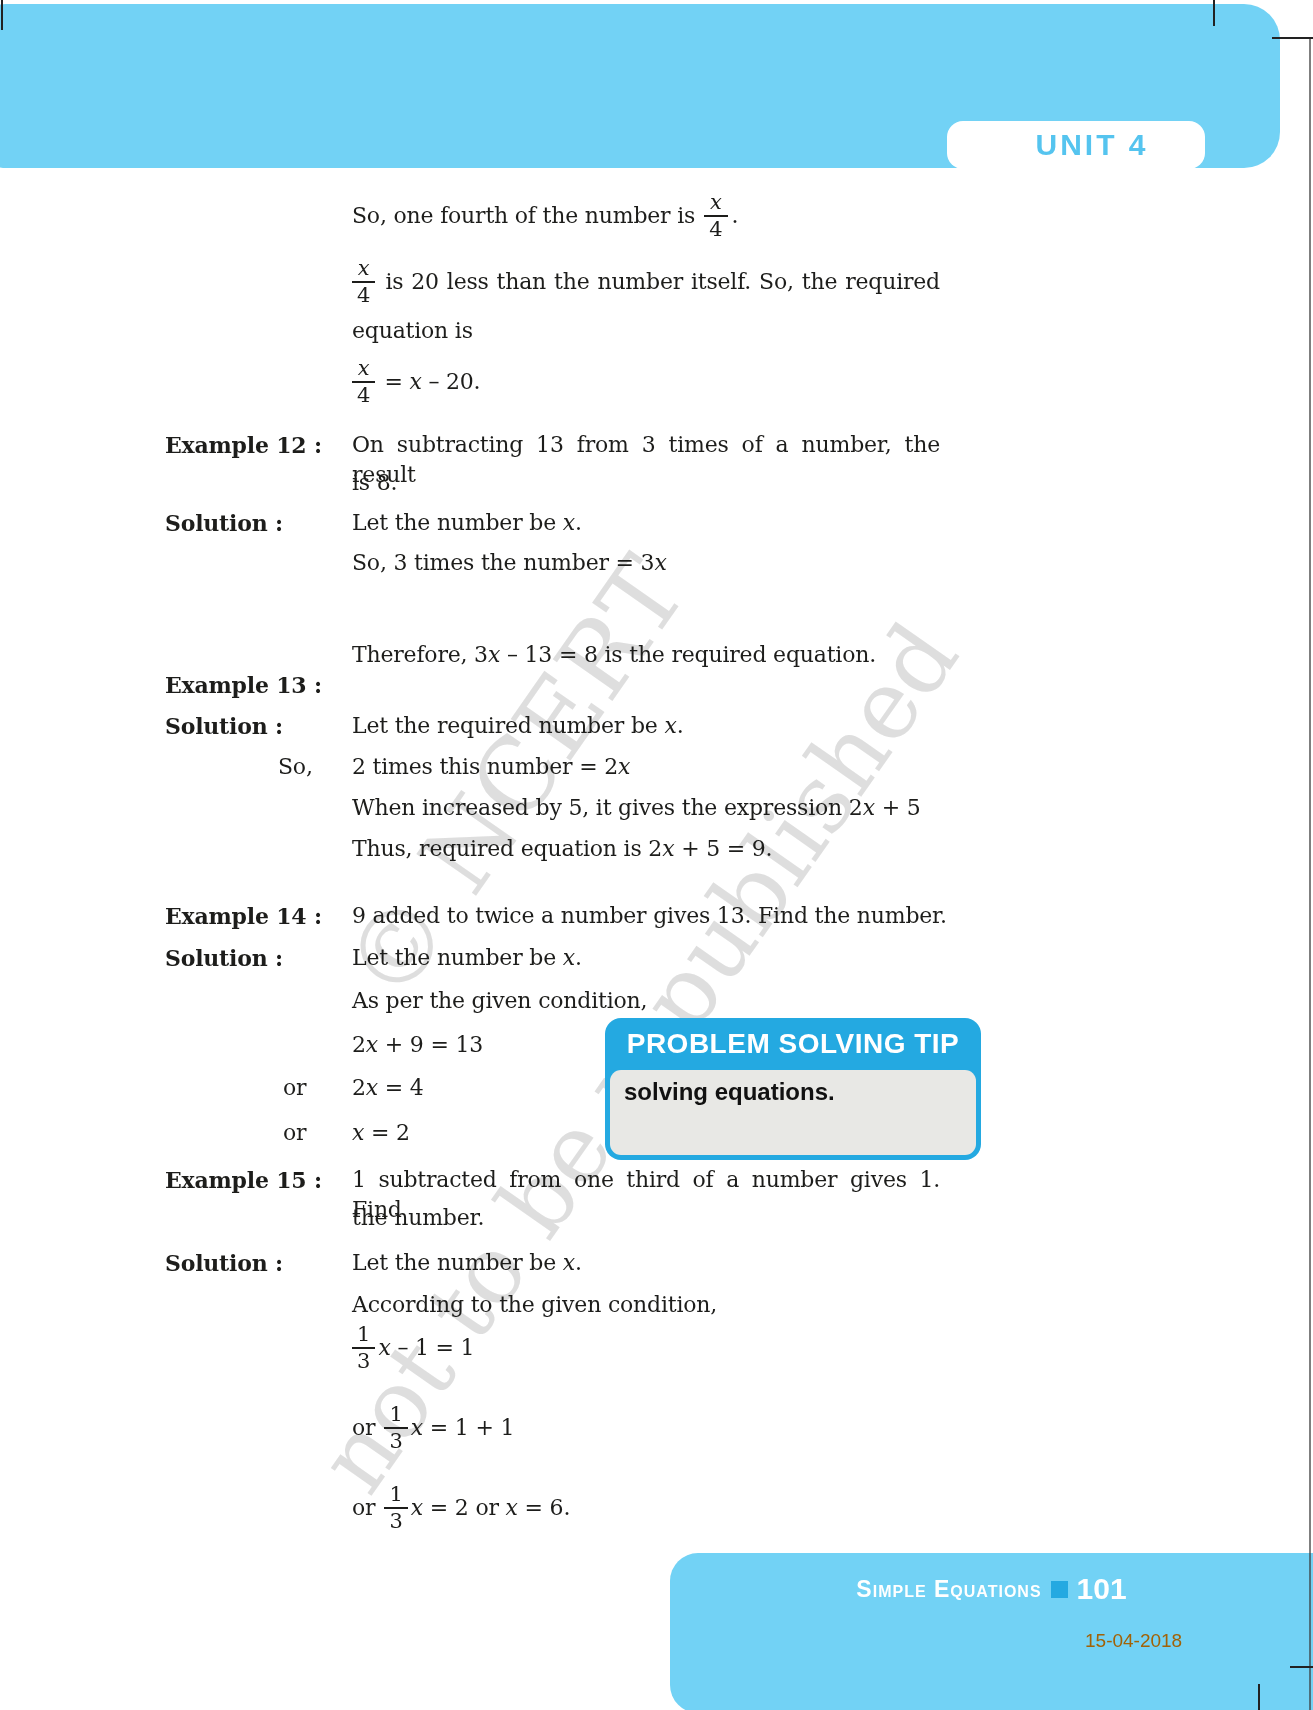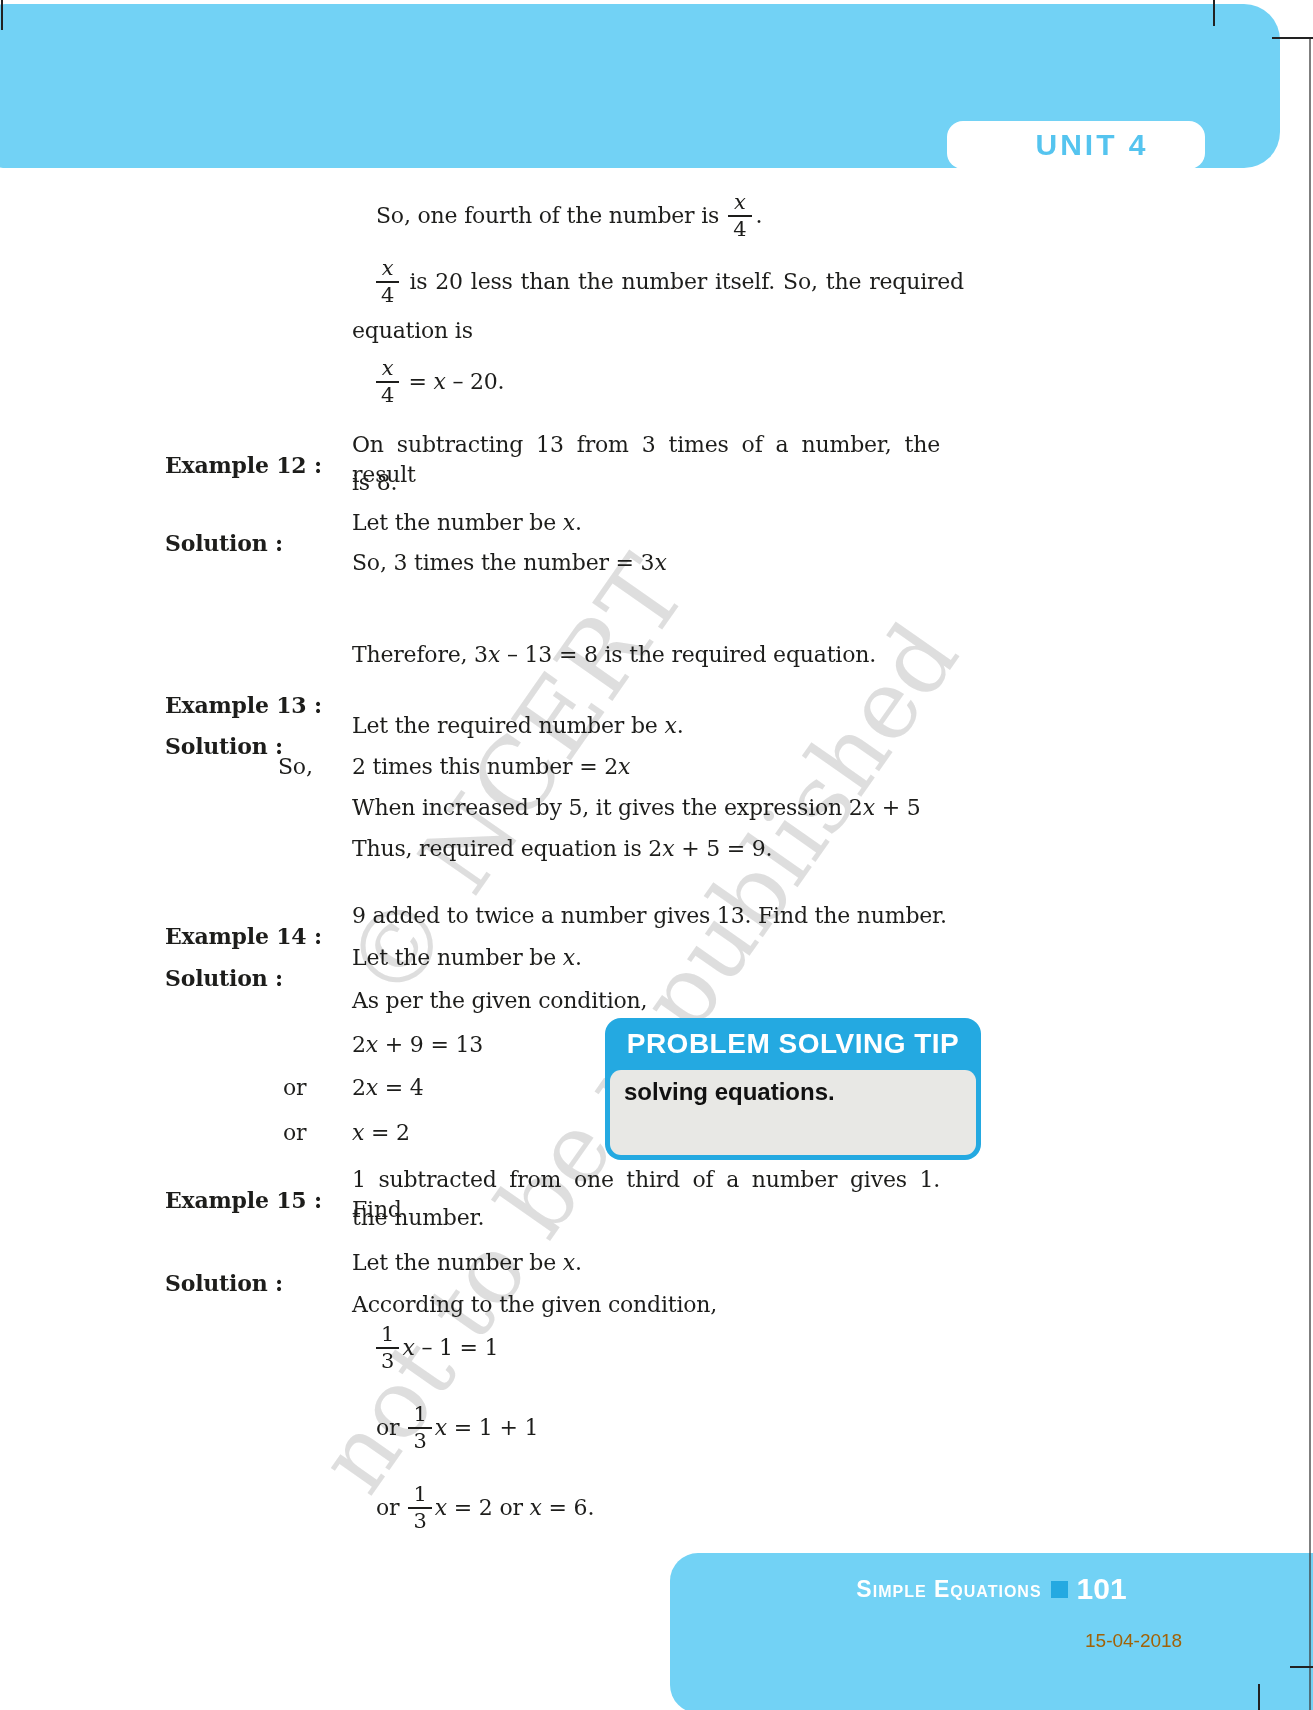--- a/index.html
+++ b/index.html
@@ -9,27 +9,27 @@
   .band{position:absolute;left:-30px;top:4px;width:1310px;height:164px;background:#72d2f5;border-radius:36px;z-index:2;}
   .unit-tab{position:absolute;left:947px;top:121px;width:226px;height:48px;background:#ffffff;border-radius:16px;z-index:3;
             display:flex;align-items:center;justify-content:center;padding-left:32px;}
   .unit-tab span{font-family:"Liberation Sans",sans-serif;font-weight:bold;font-size:30px;letter-spacing:3px;color:#55c4ef;}
   
   .wm{position:absolute;z-index:1;color:#d7d7d7;opacity:.8;font-family:"DejaVu Serif",serif;white-space:nowrap;}
   .wm1{left:250px;top:700px;width:560px;font-size:100px;transform:rotate(-55deg);}
   .wm2{left:95px;top:950px;width:1160px;font-size:95px;transform:rotate(-55deg);}
   
   .row{position:absolute;left:352px;font-size:22px;line-height:30px;letter-spacing:-0.2px;white-space:nowrap;z-index:2;}
-  .lbl{left:165px;font-weight:bold;margin-top:20px;}
+  .lbl{left:165px;font-weight:bold;}
   .orw{left:283px;}
   .sow{left:278px;}
   .just{white-space:normal;text-align:justify;text-align-last:justify;width:588px;}
   .mi{font-style:italic;}
   
-  .frow{display:flex;align-items:center;height:64px;z-index:2;margin-left:24px;}
+  .frow{display:flex;align-items:center;height:64px;z-index:2;}
   .frac{display:inline-flex;flex-direction:column;align-items:center;font-size:21px;line-height:25px;letter-spacing:0;}
   .frac .num{padding:0 5px;}
   .frac .den{border-top:2px solid #1d1d1b;padding:0 5px;}
   .fgap{margin-left:9px;}
   .jfill{flex:1;white-space:normal;text-align:justify;text-align-last:justify;margin-left:10px;letter-spacing:-0.2px;font-size:22px;}
   .w588{width:588px;}
   
   .tip{position:absolute;left:605px;top:1018px;width:376px;height:142px;background:#24a9e1;border-radius:16px;z-index:2;
        display:flex;flex-direction:column;}
   .tip-head{height:52px;display:flex;align-items:center;justify-content:center;}

